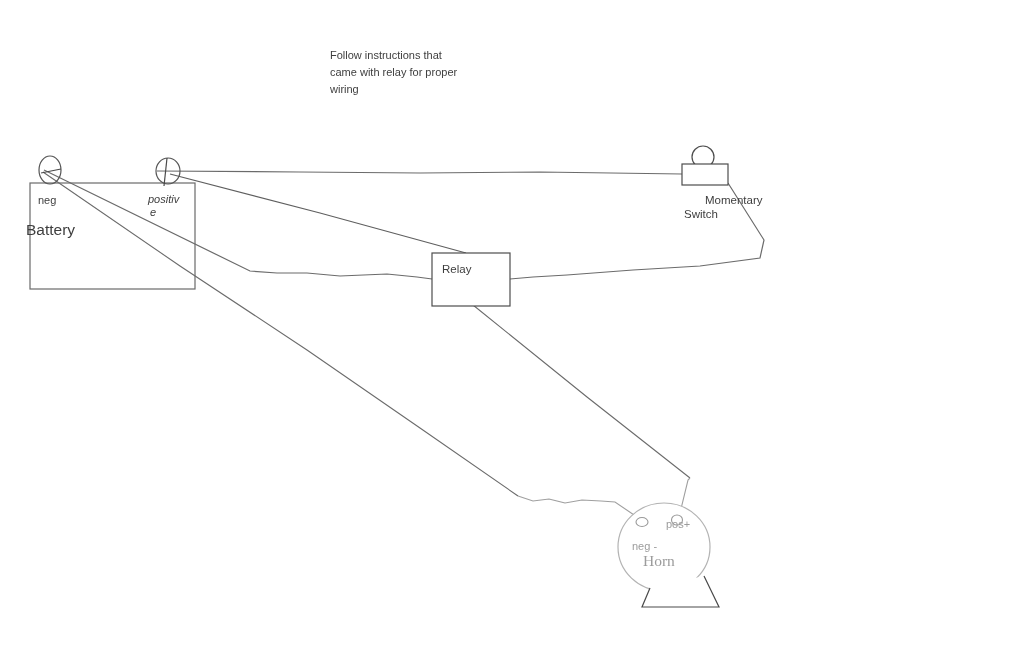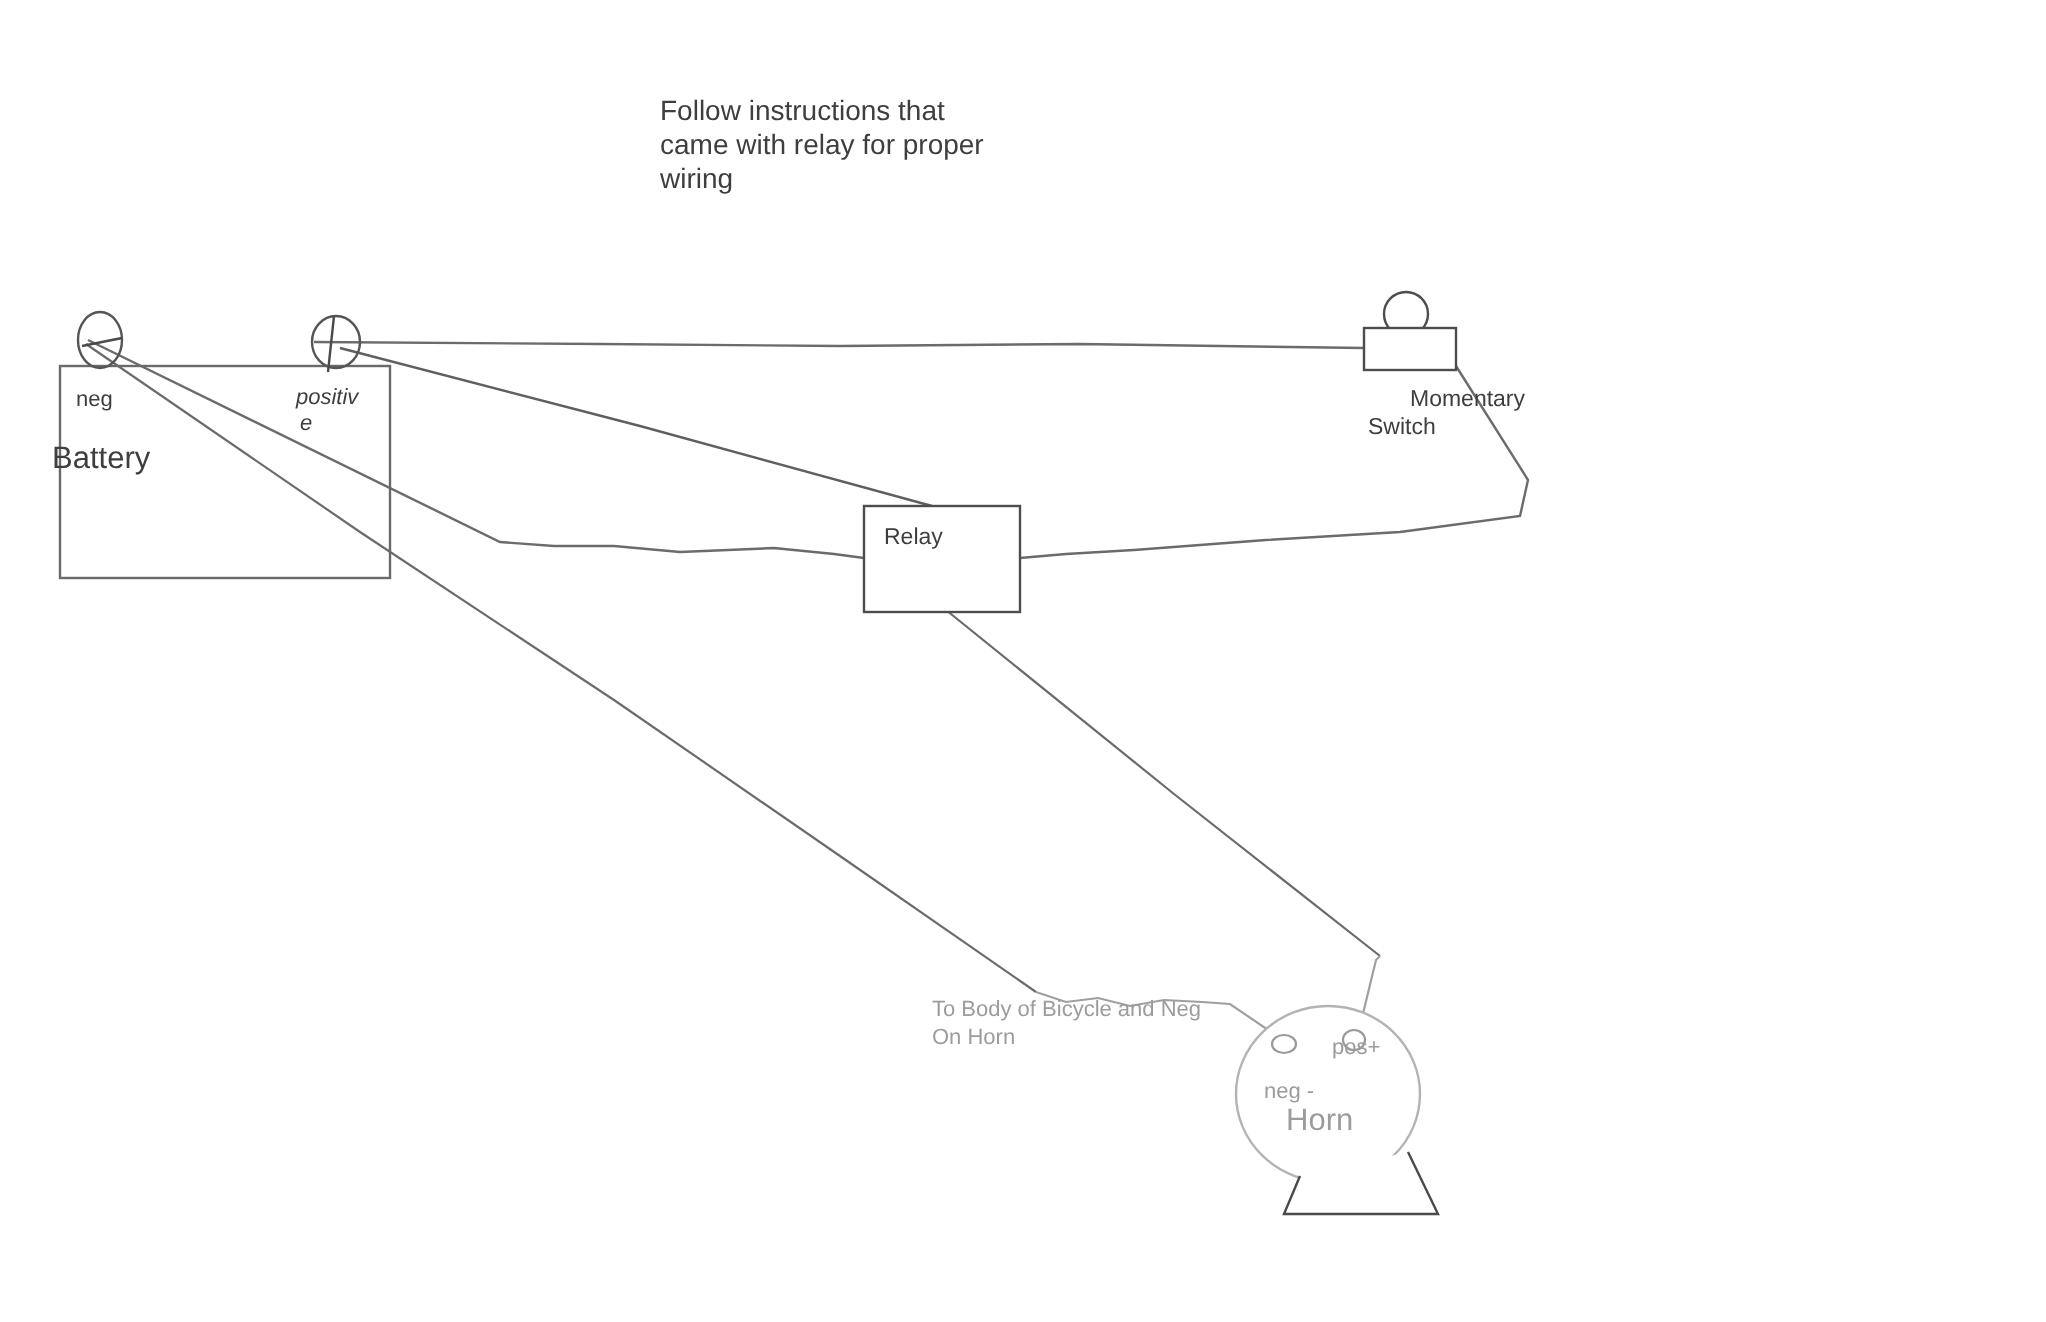--- a/index.html
+++ b/index.html
@@ -22,21 +22,21 @@
   }
   .txt {
     position: absolute;
     color: #3e3e3e;
     white-space: nowrap;
     line-height: 1.2;
   }
   .txt-light { color: #9c9c9c; }
   .fs11  { font-size: 11px; }
   .fs11b { font-size: 11.5px; }
-  .fs14  { font-size: 14px; }
+  .fs14  { font-size: 11px; }
   .fs16  { font-size: 15.5px; }
   .note-line { line-height: 17px; }
   .lh13 { line-height: 13px; }
   .lh14 { line-height: 14px; }
 </style>
 </head>
 <body>
 
 <div id="canvas">
 
@@ -89,22 +89,18 @@
   </div>
   <div class="txt fs16" style="left:26px; top:221px;">Battery</div>
 
   <div style="position:absolute; left:684px; top:193px;">
     <div class="txt fs11b lh14" style="position:static;margin-left:21px;">Momentary</div>
     <div class="txt fs11b lh14" style="position:static;">Switch</div>
   </div>
 
   <div class="txt fs11b" style="left:442px; top:263px;">Relay</div>
 
-  <div style="position:absolute; left:466px; top:498px;">
-    <div class="txt txt-light fs11 lh14" style="position:static;">To Body of Bicycle and Neg</div>
-    <div class="txt txt-light fs11 lh14" style="position:static;">On Horn</div>
-  </div>
 
   <div class="txt txt-light fs11" style="left:632px; top:540px;text-align:right;">neg -</div>
   <div class="txt txt-light fs11" style="left:666px; top:518px;">pos+</div>
-  <div class="txt txt-light fs16" style="left:643px; top:552px;">Horn</div>
+  <div class="txt txt-light fs16" style="left:643px; top:552px;font-family:Liberation Serif, serif;">Horn</div>
 
 </div>
 
 </body></html>

